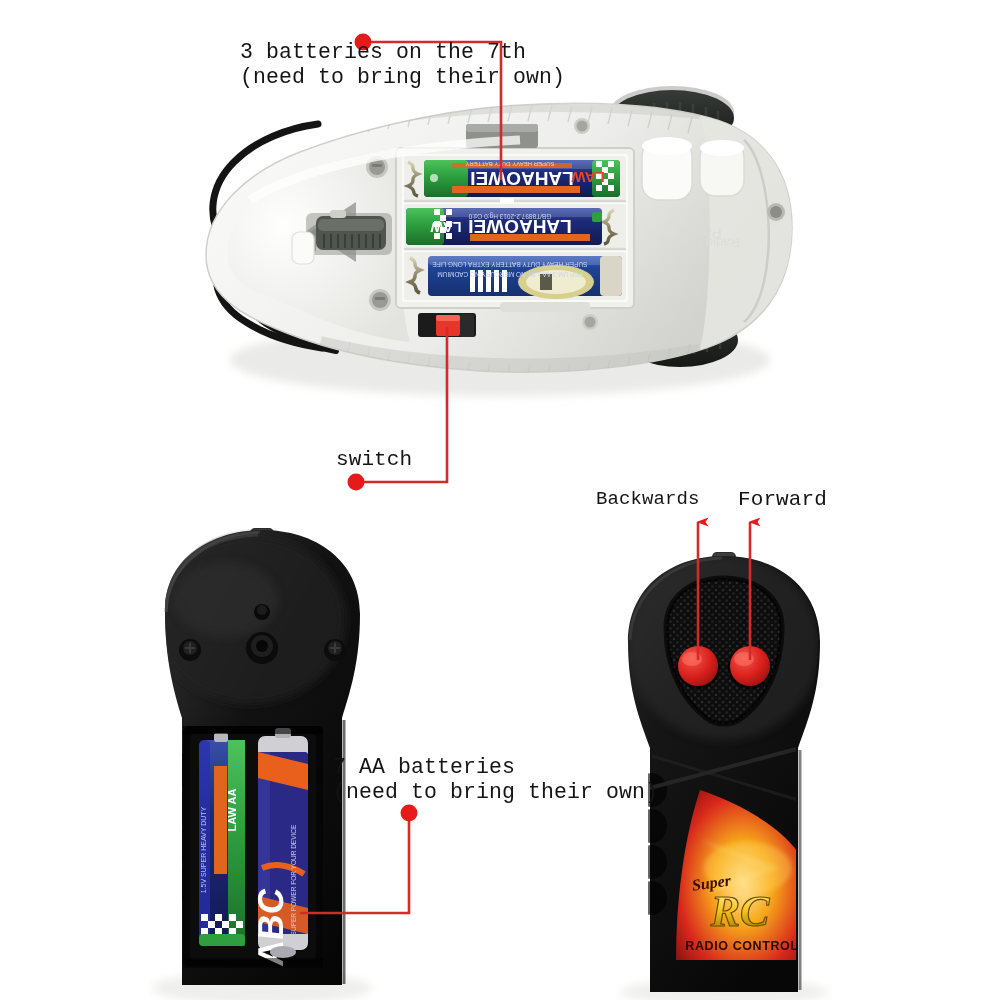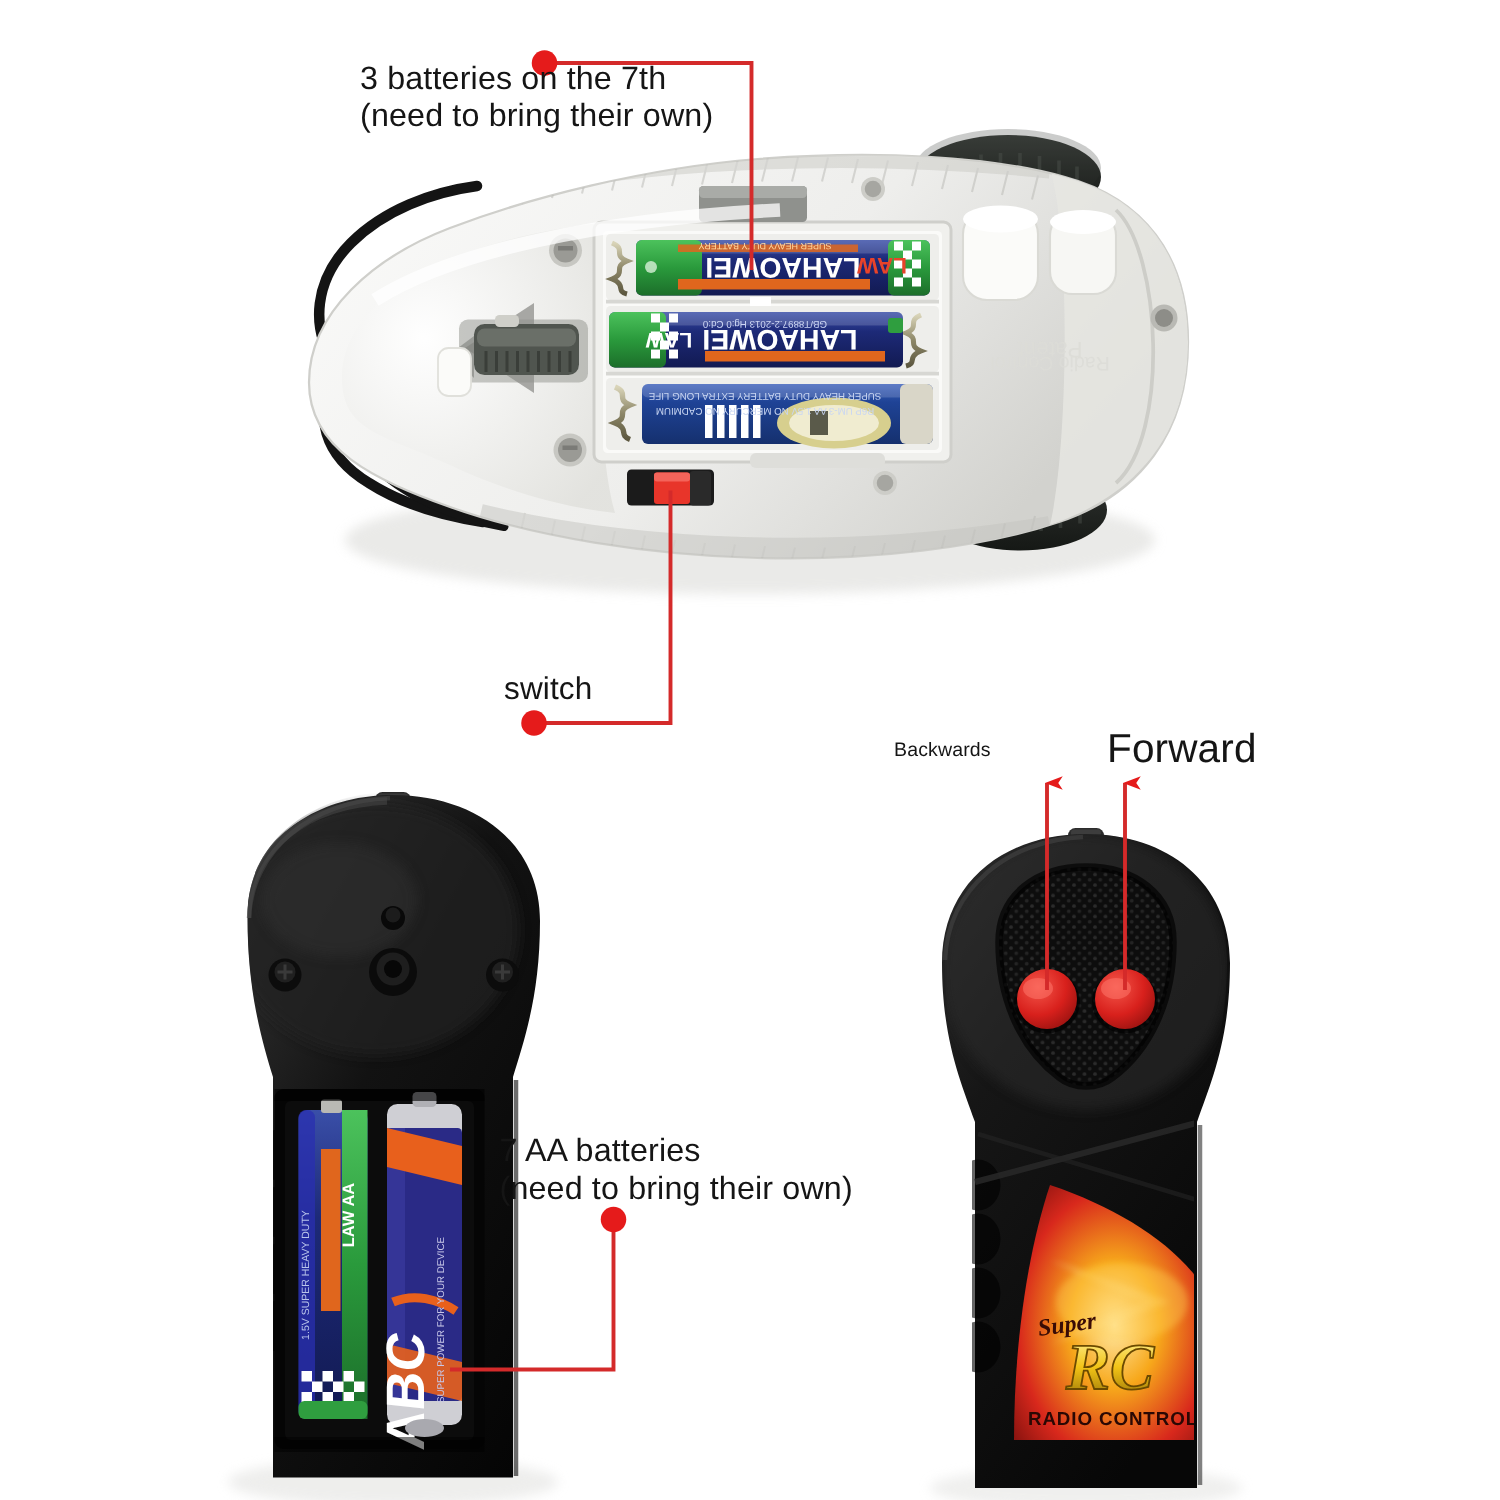--- a/index.html
+++ b/index.html
@@ -25,31 +25,31 @@
   .layer {
     position: absolute;
     inset: 0;
     width: 1000px;
     height: 1000px;
   }
   
   .anno {
     position: absolute;
     color: #151515;
-    font-family: Liberation Sans, sans-serif;
+    font-family: Liberation Mono, monospace;
     font-size: 21px;
     line-height: 25px;
     white-space: pre;
     letter-spacing: 0.1px;
   }
   .anno.l1 { font-size: 21.5px; }
   #anno-batteries-top { left: 240px; top: 40px; }
   #anno-switch       { left: 336px; top: 447px; }
-  #anno-backwards    { left: 596px; top: 487px; font-size: 13px; }
-  #anno-forward      { left: 738px; top: 487px; font-size: 27px; }
+  #anno-backwards    { left: 596px; top: 487px; font-size: 19px; }
+  #anno-forward      { left: 738px; top: 487px; font-size: 21px; }
   #anno-aa-batteries { left: 333px; top: 755px; }
   .anno-line2 { display:block; }
 </style>
 </head>
 <body>
 
 <div id="stage">
 
   <svg class="layer" viewBox="0 0 1000 1000" xmlns="http://www.w3.org/2000/svg">
     <defs>

